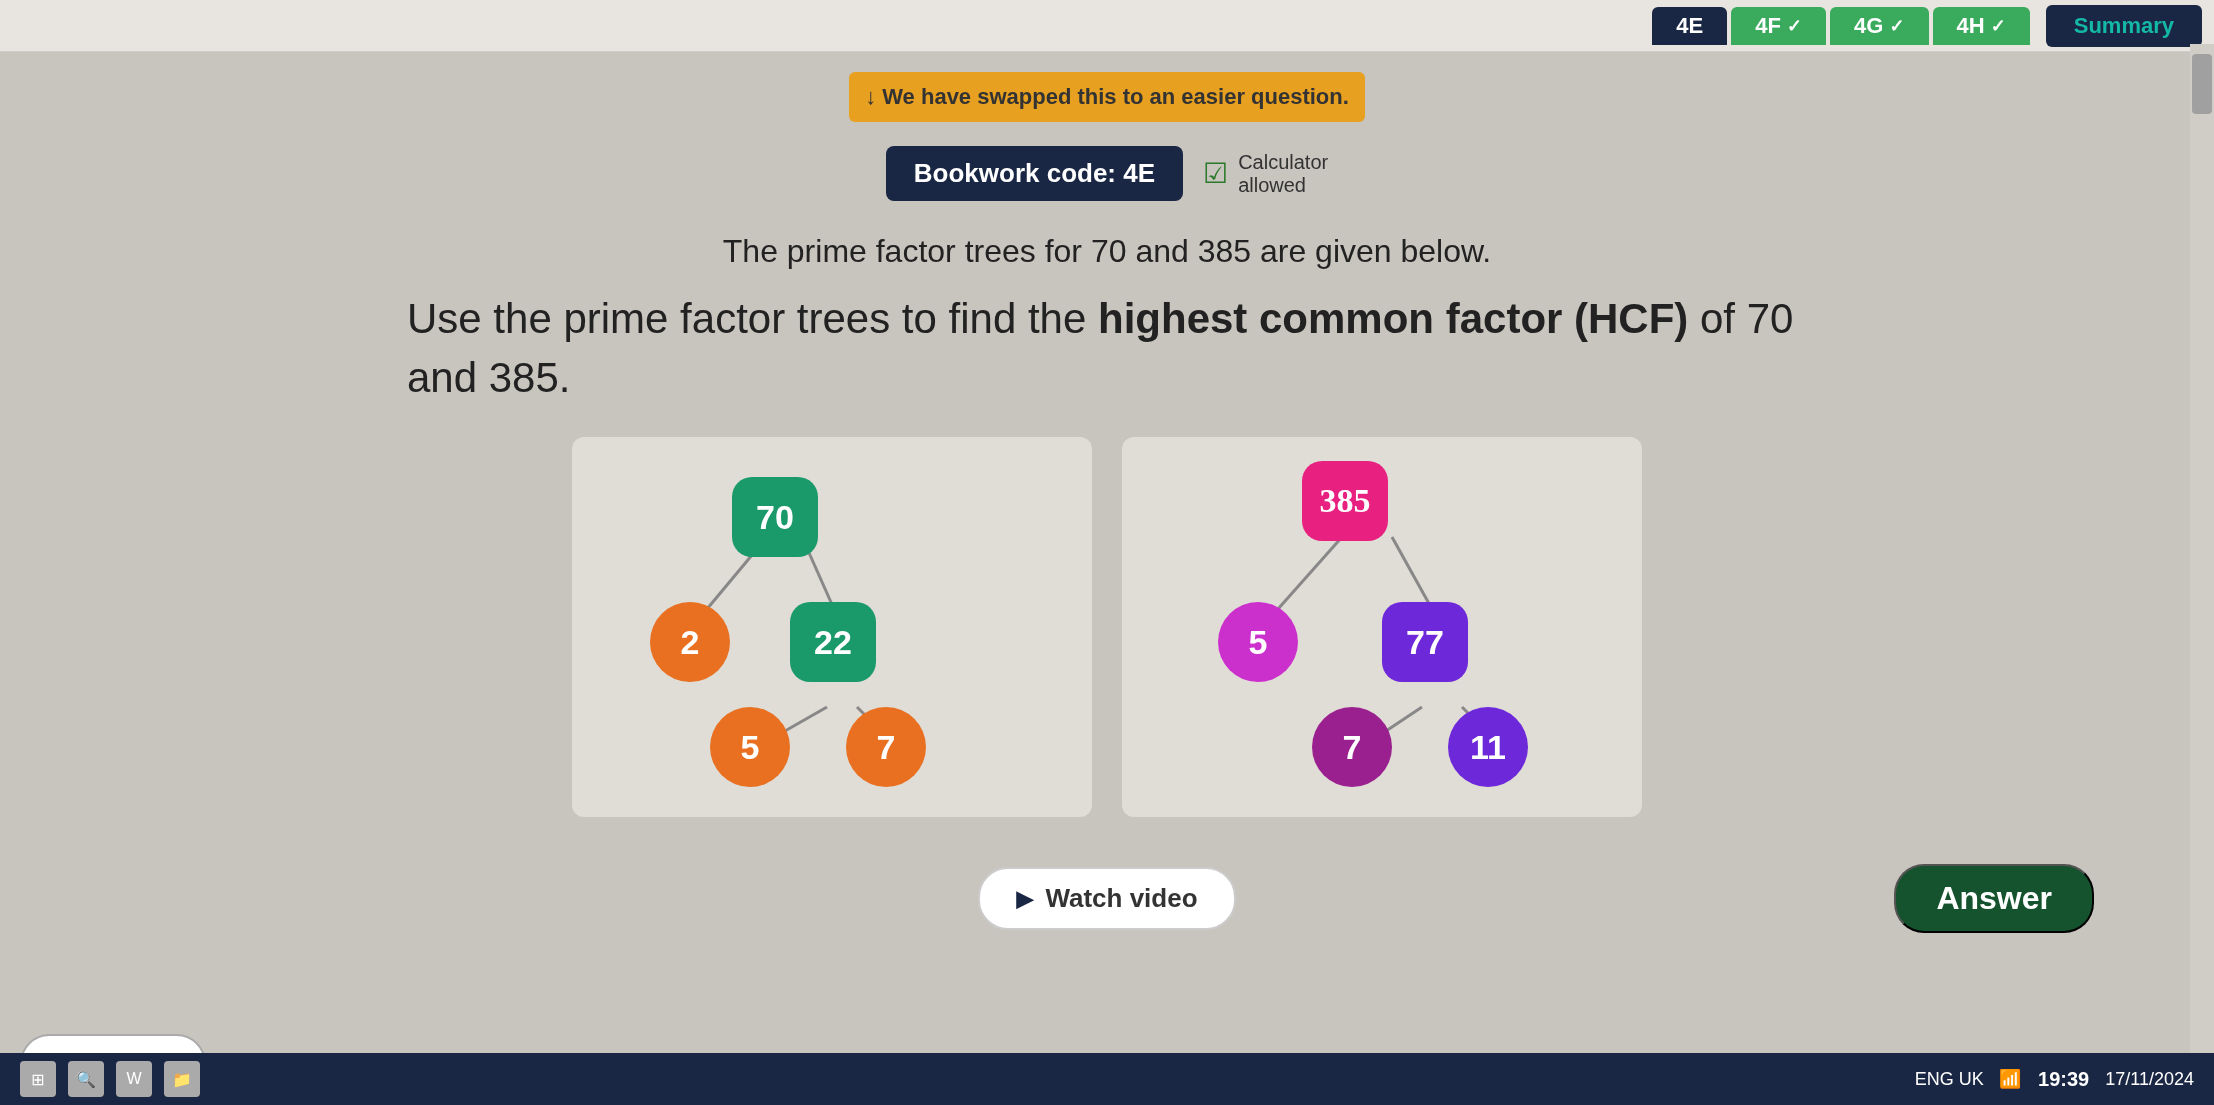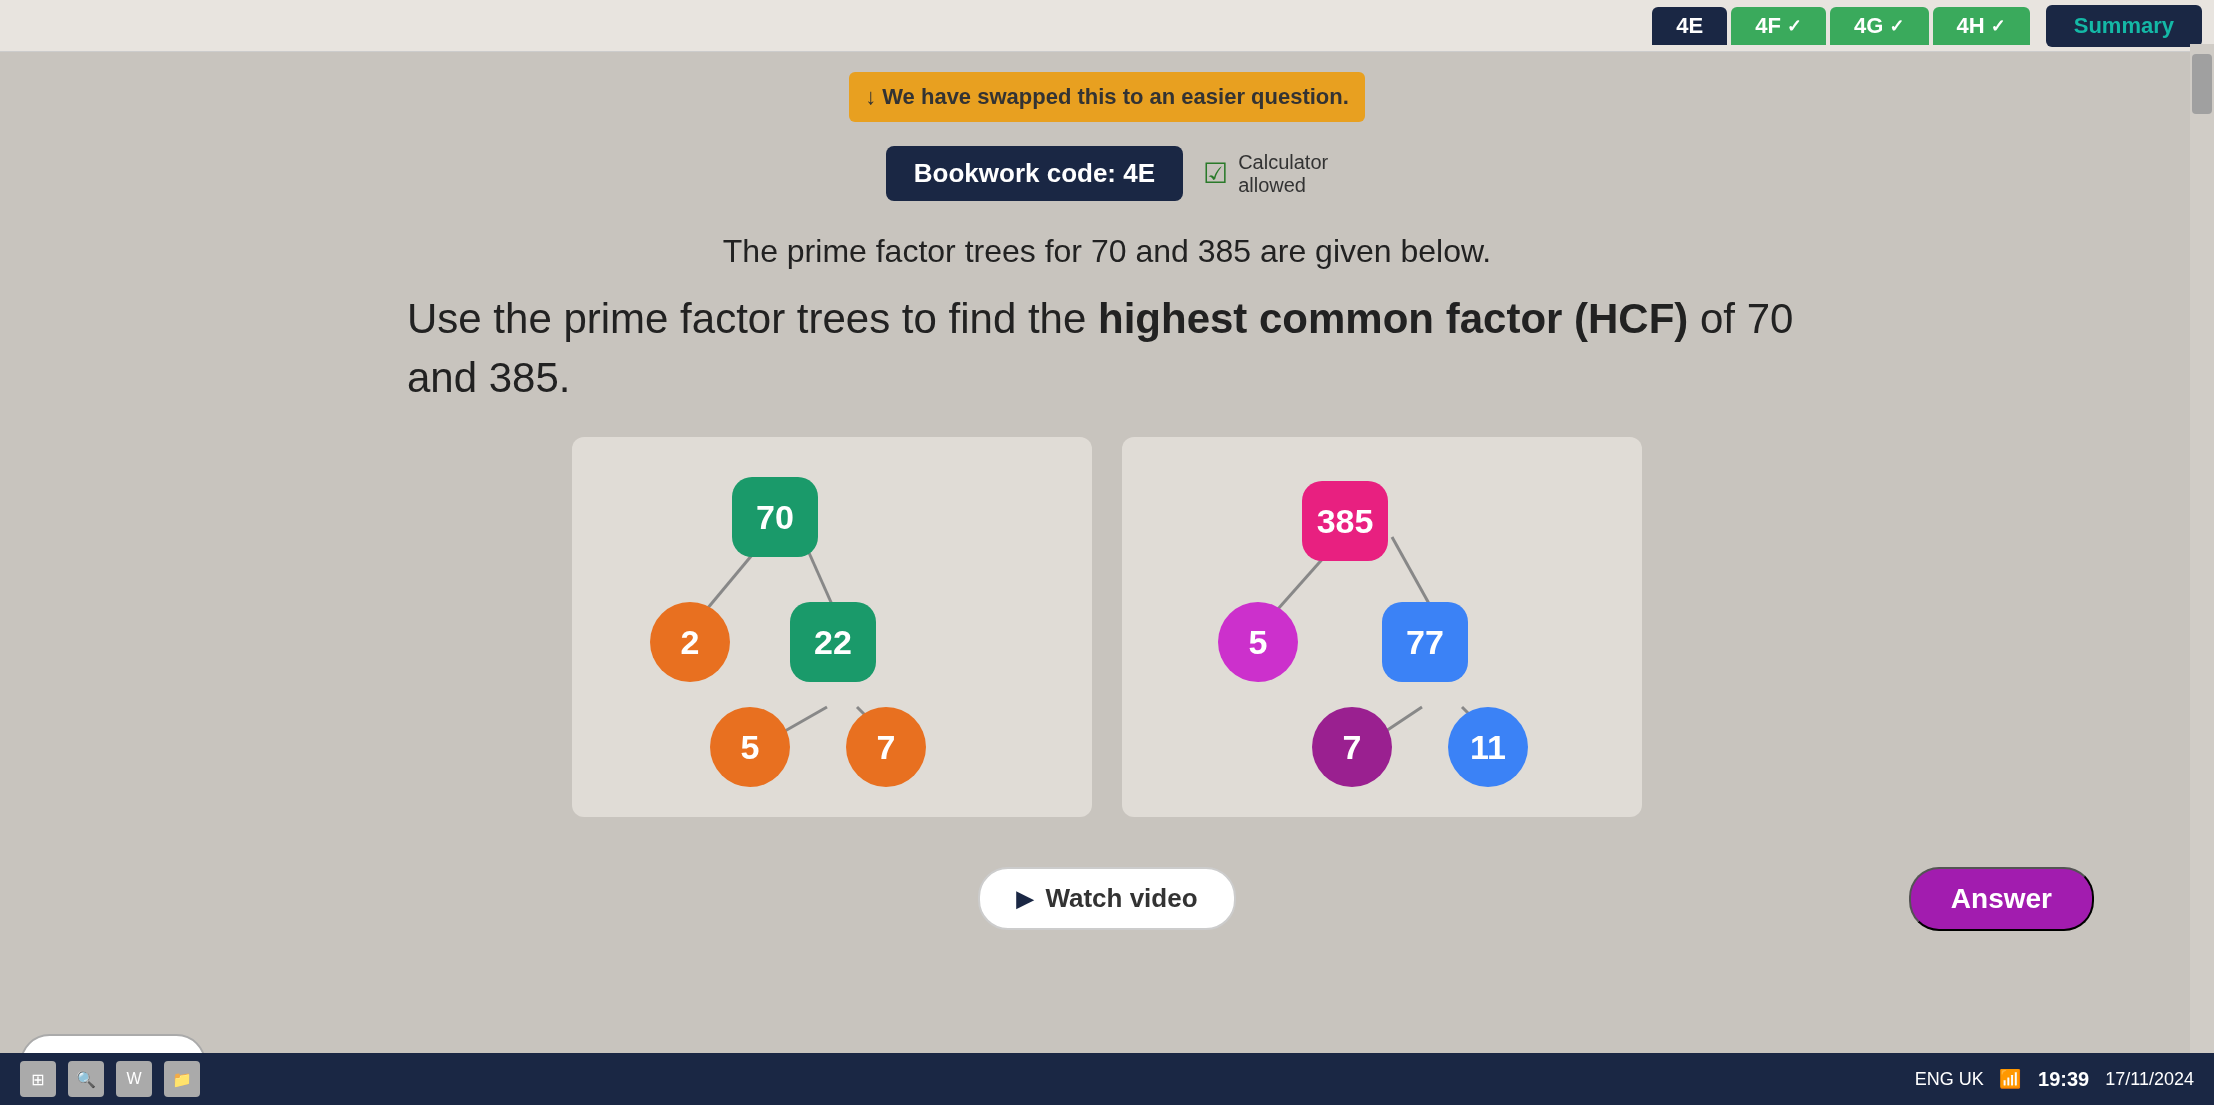--- a/index.html
+++ b/index.html
@@ -157,21 +157,21 @@
     .node.rounded-rect {
       border-radius: 20px;
       width: 86px;
       height: 80px;
     }
     .node.green { background: #1a9a6a; }
     .node.orange { background: #e87020; }
     .node.pink { background: #e82080; }
     .node.magenta { background: #cc30cc; }
     .node.purple { background: #9a2090; }
-    .node.pink-light { background: #3b82f6; }
+    .node.pink-light { background: #6d28d9; }
 
     
     .bottom-bar {
       display: flex;
       align-items: center;
       justify-content: center;
       width: 100%;
       position: relative;
       margin-top: 10px;
     }
@@ -188,25 +188,25 @@
       color: #333;
       cursor: pointer;
     }
     .play-icon {
       color: #1a2744;
       font-size: 22px;
     }
     .answer-btn {
       position: absolute;
       right: 80px;
-      background: #a21caf;
+      background: #14532d;
       color: white;
       border-radius: 30px;
       padding: 14px 40px;
-      font-size: 28px;
+      font-size: 32px;
       font-weight: bold;
       cursor: pointer;
     }
 
     
     .prev-btn {
       position: absolute;
       bottom: 20px;
       left: 20px;
       background: white;
@@ -351,21 +351,21 @@
 
         <line x1="220" y1="100" x2="140" y2="190" stroke="#888" stroke-width="3"></line>
 
         <line x1="270" y1="100" x2="320" y2="190" stroke="#888" stroke-width="3"></line>
 
         <line x1="300" y1="270" x2="240" y2="310" stroke="#888" stroke-width="3"></line>
 
         <line x1="340" y1="270" x2="380" y2="310" stroke="#888" stroke-width="3"></line>
       </svg>
 
-      <div class="node pink rounded-rect" style="left:180px;top:44px;">385</div>
+      <div class="node pink rounded-rect" style="left:180px;top:24px;font-family:Liberation Serif, serif;">385</div>
 
       <div class="node magenta" style="left:96px;top:165px;">5</div>
 
       <div class="node pink-light rounded-rect" style="left:260px;top:165px;">77</div>
 
       <div class="node purple" style="left:190px;top:270px;">7</div>
 
       <div class="node pink-light" style="left:326px;top:270px;">11</div>
     </div>
 

